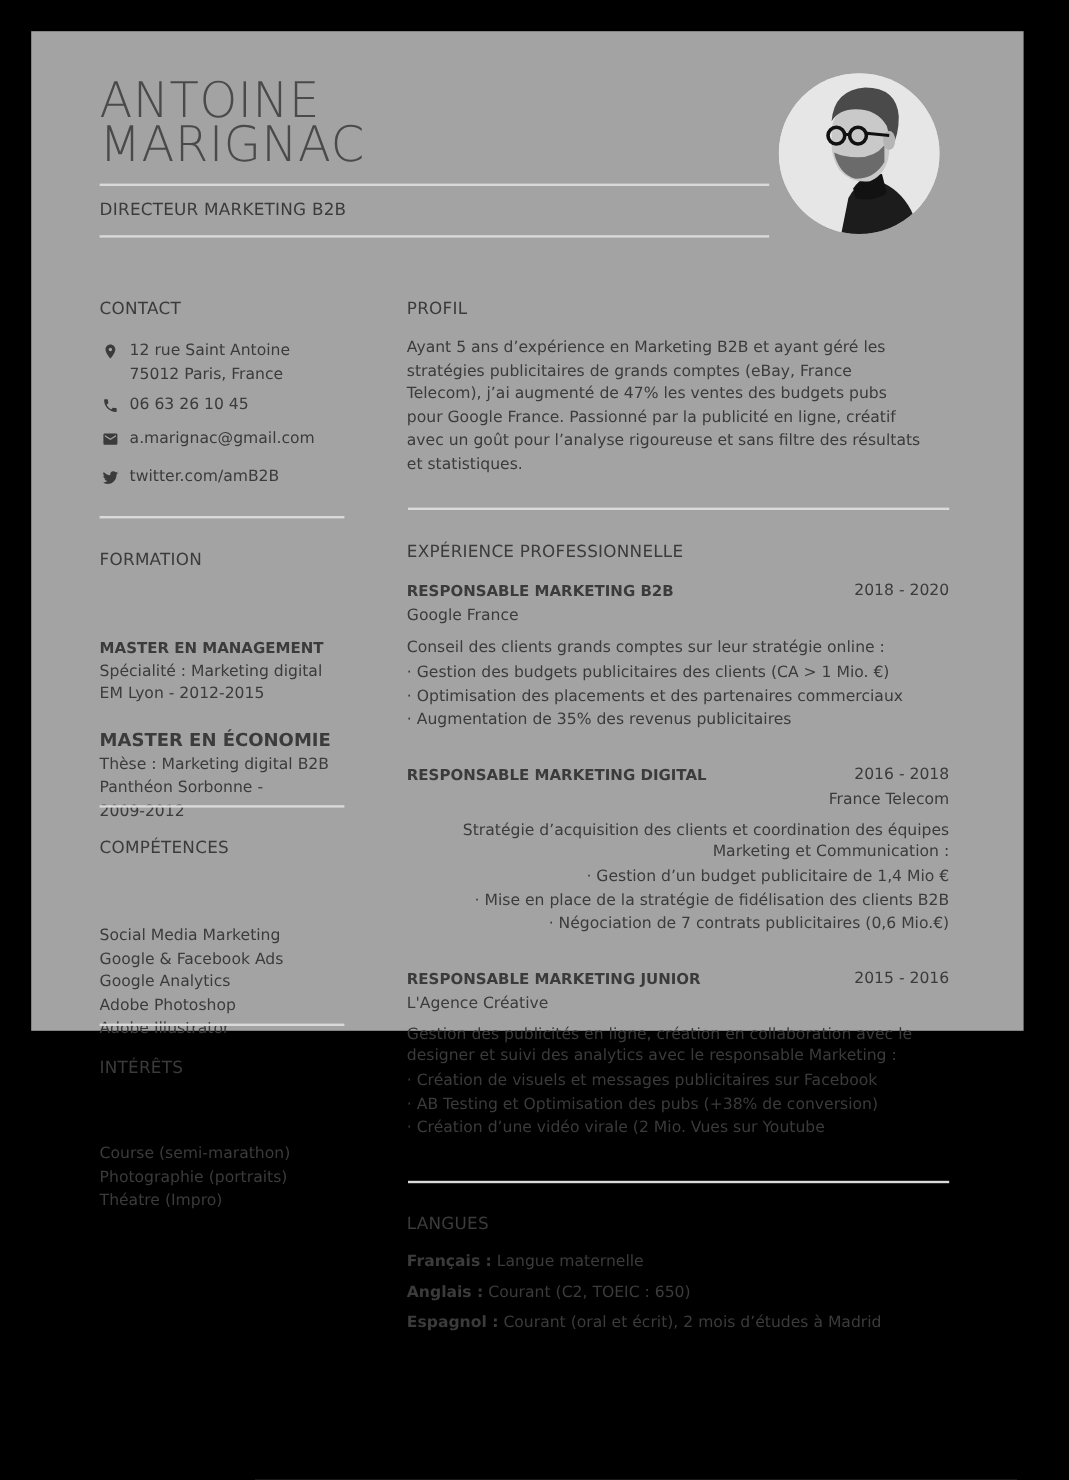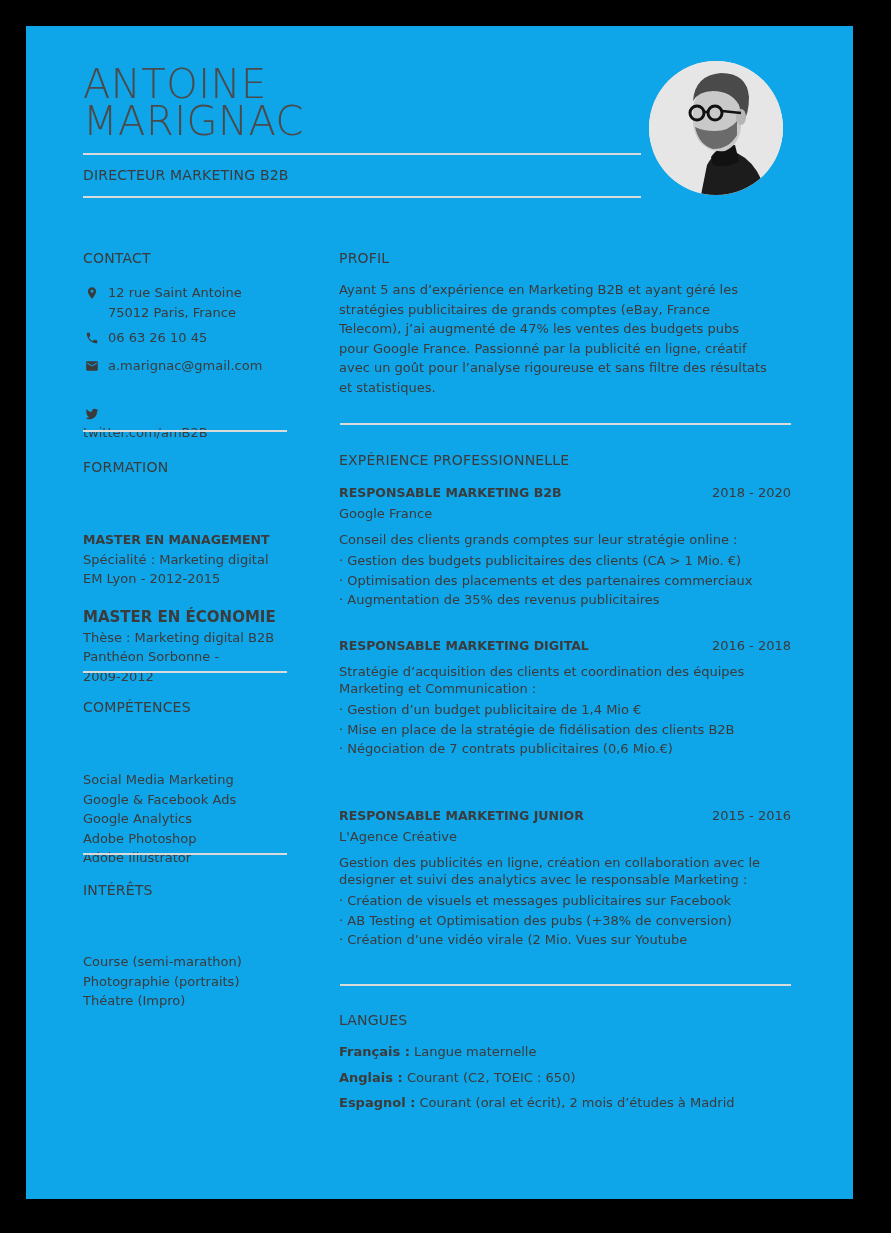--- a/index.html
+++ b/index.html
@@ -1,18 +1,18 @@
 <!DOCTYPE html>
 <html><head>
 <meta charset="utf-8">
 <style>
   * { box-sizing: border-box; margin: 0; padding: 0; }
   html, body { width: 891px; height: 1233px; background: #000; overflow: hidden; }
   body { font-family: "DejaVu Sans", "Liberation Sans", sans-serif; color: #3b3b3b; position: relative; }
-  .page { position: absolute; left: 26px; top: 26px; width: 827px; height: 1173px; background: #0ea5e9; }
+  .page { position: absolute; left: 26px; top: 26px; width: 827px; height: 833px; background: #a3a3a3; }
   .abs { position: absolute; }
 
   .name { left: 57px; top: 40px; font-family: "DejaVu Sans", sans-serif; font-weight: 200; font-size: 40px; line-height: 37px; color: #4a4a4a; letter-spacing: 0.5px; -webkit-text-stroke: 0; }
   .name span { display: block; font-weight: 100; transform: scaleY(1.02); }
   .hr { position: absolute; height: 2px; background: #dadada; }
   .title { left: 57px; top: 141px; font-size: 14px; letter-spacing: 0.2px; color: #3b3b3b; }
 
   .photo { left: 623px; top: 35px; width: 134px; height: 134px; border-radius: 50%; background: #e6e6e6; overflow: hidden; }
 
   .sec-h { font-size: 14px; letter-spacing: 0.2px; color: #3b3b3b; position: absolute; }
@@ -96,21 +96,21 @@
 
   <div class="contact-row txt" style="top:330px;">
     <span class="ico">
       <svg viewBox="0 0 24 24">
           <path d="M20 4H4c-1.1 0-2 .9-2 2v12c0 1.1.9 2 2 2h16c1.1 0 2-.9 2-2V6c0-1.1-.9-2-2-2zm0 4l-8 5-8-5V6l8 5 8-5v2z"></path>
         </svg>
     </span>
     <span>a.marignac@gmail.com</span>
   </div>
 
-  <div class="contact-row txt" style="top:378px;flex-direction:column;">
+  <div class="contact-row txt" style="top:362px;">
     <span class="ico">
       <svg viewBox="0 0 24 24">
           <path d="M23 5.1c-.8.4-1.7.6-2.6.7.9-.6 1.6-1.4 2-2.5-.9.5-1.9.9-2.9 1.1a4.5 4.5 0 0 0-7.7 4.1C8 8.3 4.7 6.6 2.5 3.9a4.5 4.5 0 0 0 1.4 6c-.7 0-1.4-.2-2-.6 0 2.2 1.6 4 3.6 4.4-.7.2-1.4.2-2 .1.6 1.8 2.2 3.1 4.2 3.1A9 9 0 0 1 1 18.8 12.8 12.8 0 0 0 7.9 21c8.3 0 12.8-6.9 12.8-12.8v-.6c.9-.6 1.7-1.4 2.3-2.5z"></path>
         </svg>
     </span>
     <span>twitter.com/amB2B</span>
   </div>
 
   <div class="hr" style="left:57px; top:404px; width:204px;"></div>
 
@@ -168,25 +168,26 @@
     </div>
     <div class="job-company">Google France</div>
     <div class="job-desc">Conseil des clients grands comptes sur leur stratégie online :</div>
     <ul class="job-bullets">
       <li>Gestion des budgets publicitaires des clients (CA &gt; 1 Mio. €)</li>
       <li>Optimisation des placements et des partenaires commerciaux</li>
       <li>Augmentation de 35% des revenus publicitaires</li>
     </ul>
   </div>
 
-  <div class="rcol" style="top:612px;">
+  <div class="rcol" style="top:612px;text-align:right;">
     <div class="job-head">
       <span class="job-title">RESPONSABLE MARKETING DIGITAL</span>
       <span>2016 - 2018</span>
     </div>
+    <div class="job-company">France Telecom</div>
     <div class="job-desc">Stratégie d’acquisition des clients et coordination des équipes Marketing et Communication :</div>
     <ul class="job-bullets">
       <li>Gestion d’un budget publicitaire de 1,4 Mio €</li>
       <li>Mise en place de la stratégie de fidélisation des clients B2B</li>
       <li>Négociation de 7 contrats publicitaires (0,6 Mio.€)</li>
     </ul>
   </div>
 
   <div class="rcol" style="top:782px;">
     <div class="job-head">

